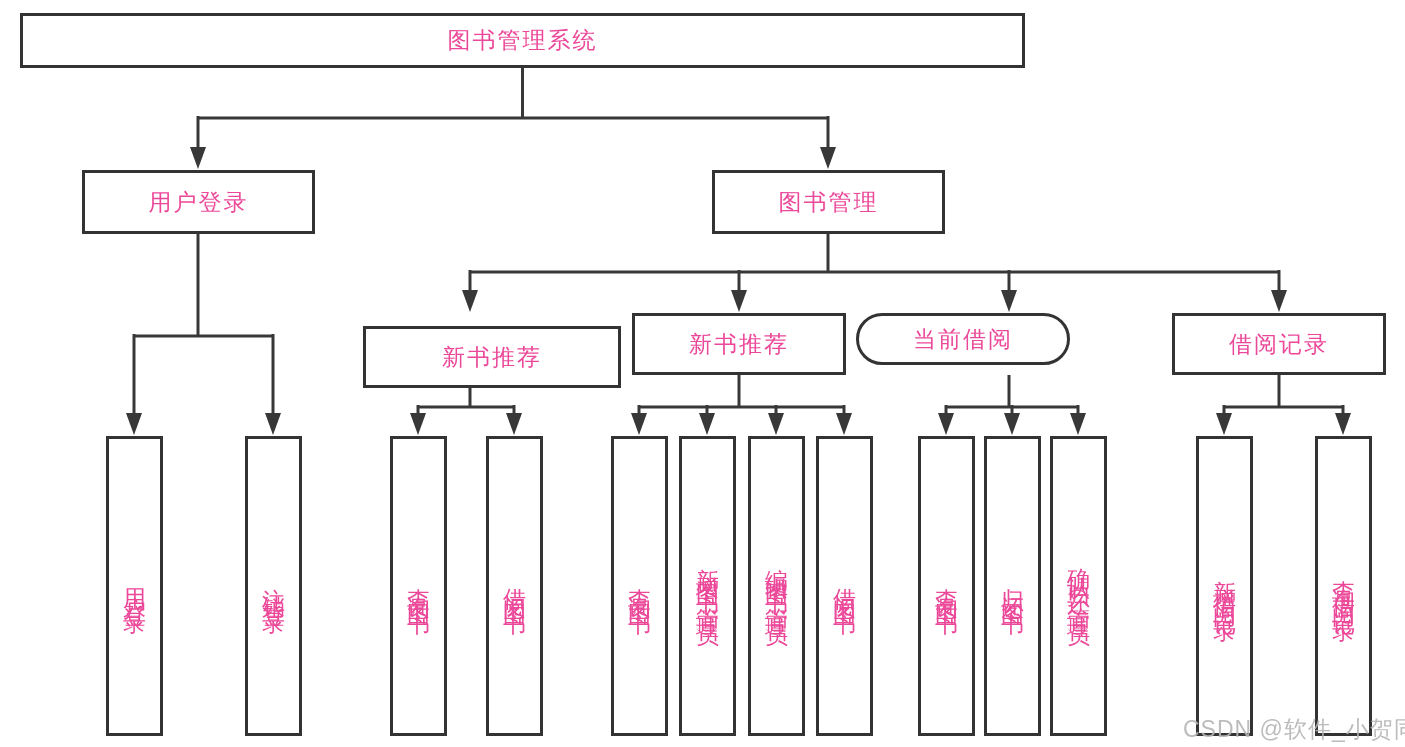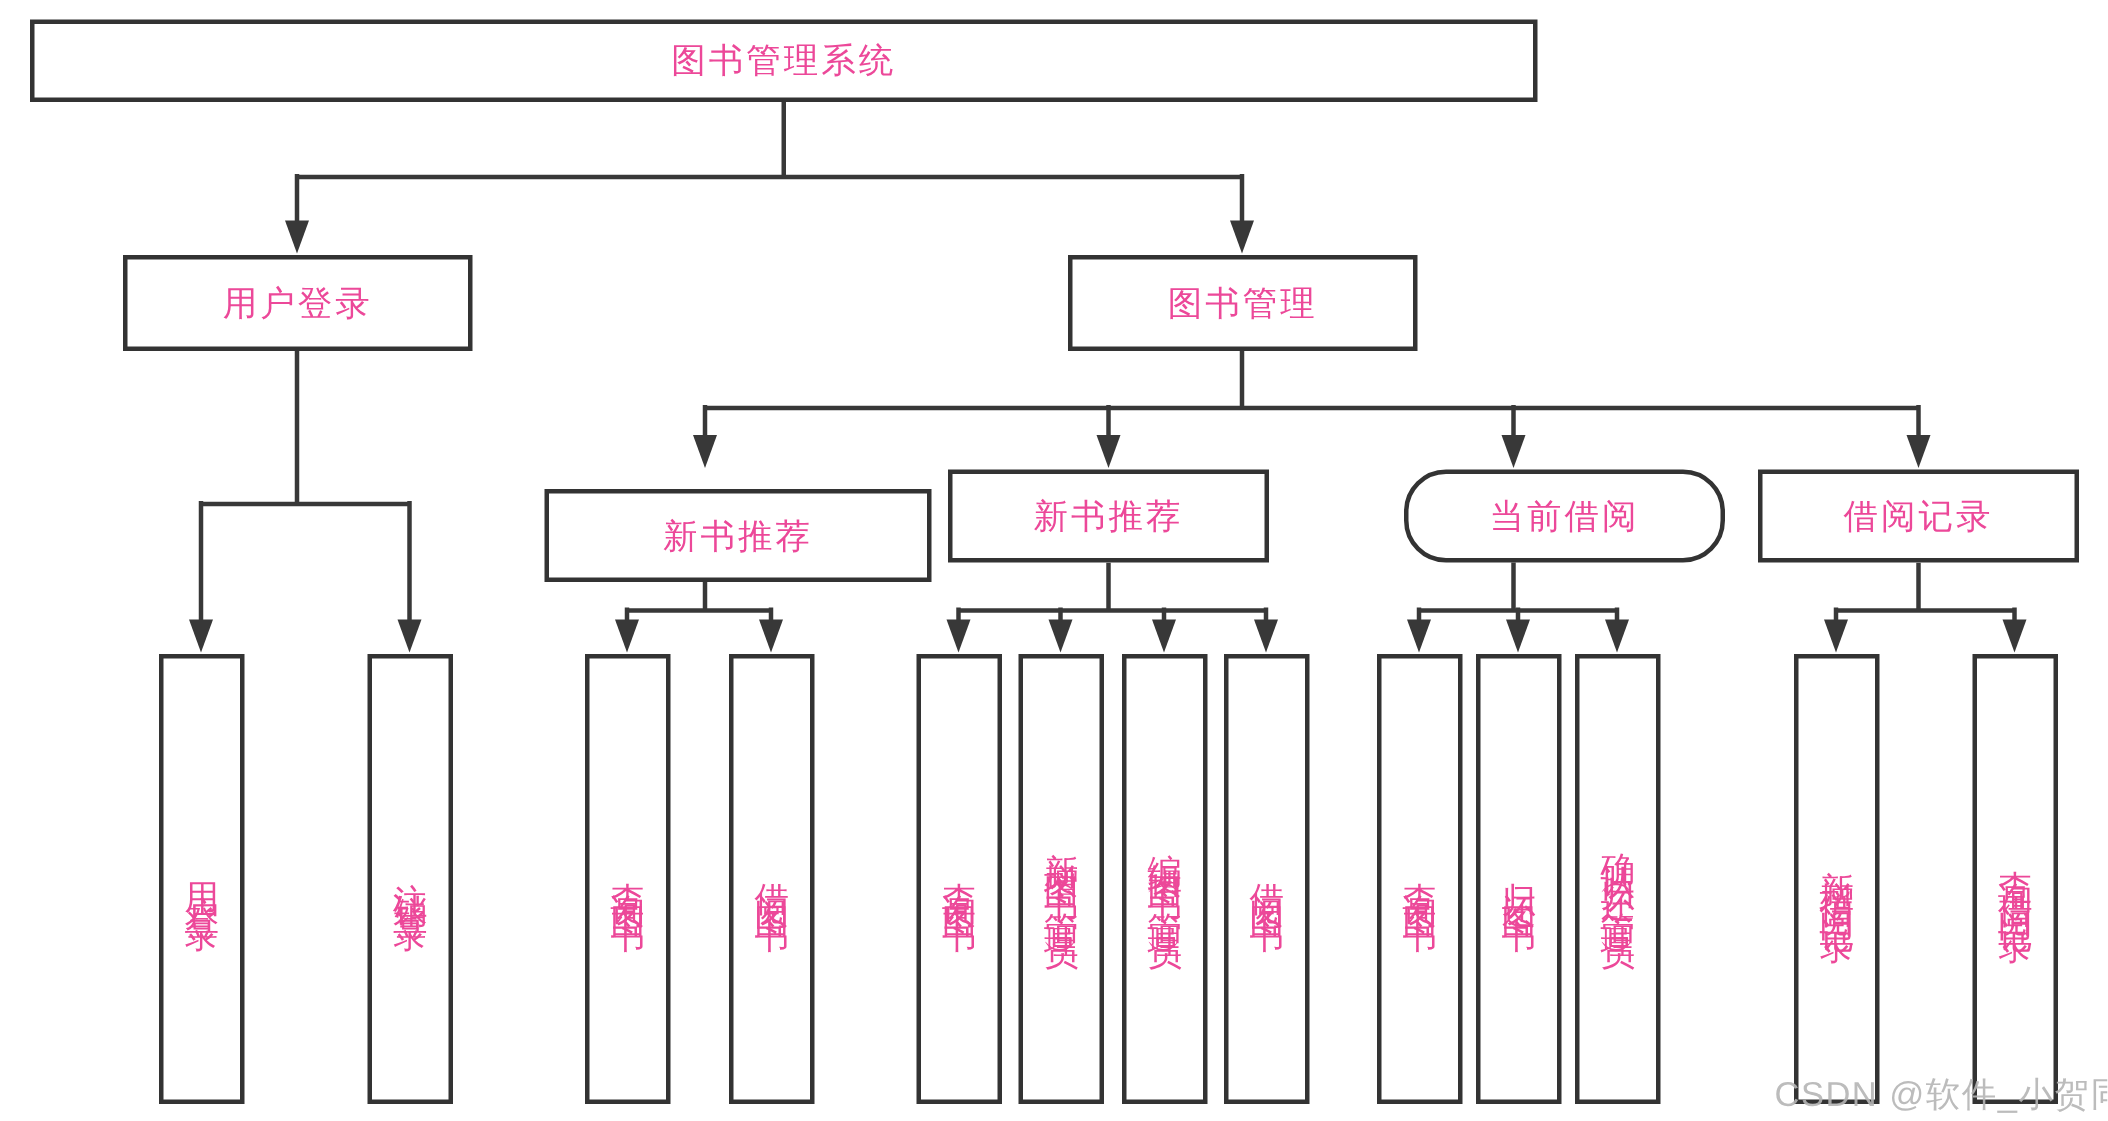--- a/index.html
+++ b/index.html
@@ -146,21 +146,21 @@
     </g>
   </svg>
 
   <div class="node h" style="left:20px; top:13px; width:1005px; height:55px;">图书管理系统</div>
 
   <div class="node h" style="left:82px; top:170px; width:233px; height:64px;">用户登录</div>
   <div class="node h" style="left:712px; top:170px; width:233px; height:64px;">图书管理</div>
 
   <div class="node h" style="left:363px; top:311px; width:258px; height:62px;margin-top:15px;">新书推荐</div>
   <div class="node h" style="left:632px; top:313px; width:214px; height:62px;">新书推荐</div>
-  <div class="node h" style="left:936px; top:313px; width:214px; height:62px;border-radius:28px;">当前借阅</div>
+  <div class="node h" style="left:856px; top:313px; width:214px; height:52px;border-radius:28px;">当前借阅</div>
   <div class="node h" style="left:1172px; top:313px; width:214px; height:62px;">借阅记录</div>
 
   <div class="node v" style="left:106px; top:436px; width:57px; height:300px;">用户登录</div>
   <div class="node v" style="left:245px; top:436px; width:57px; height:300px;">注销登录</div>
 
   <div class="node v" style="left:390px; top:436px; width:57px; height:300px;">查询图书</div>
   <div class="node v" style="left:486px; top:436px; width:57px; height:300px;">借阅图书</div>
 
   <div class="node v" style="left:611px; top:436px; width:57px; height:300px;">查询图书</div>
   <div class="node v" style="left:679px; top:436px; width:57px; height:300px;">新增图书（管理员）</div>

